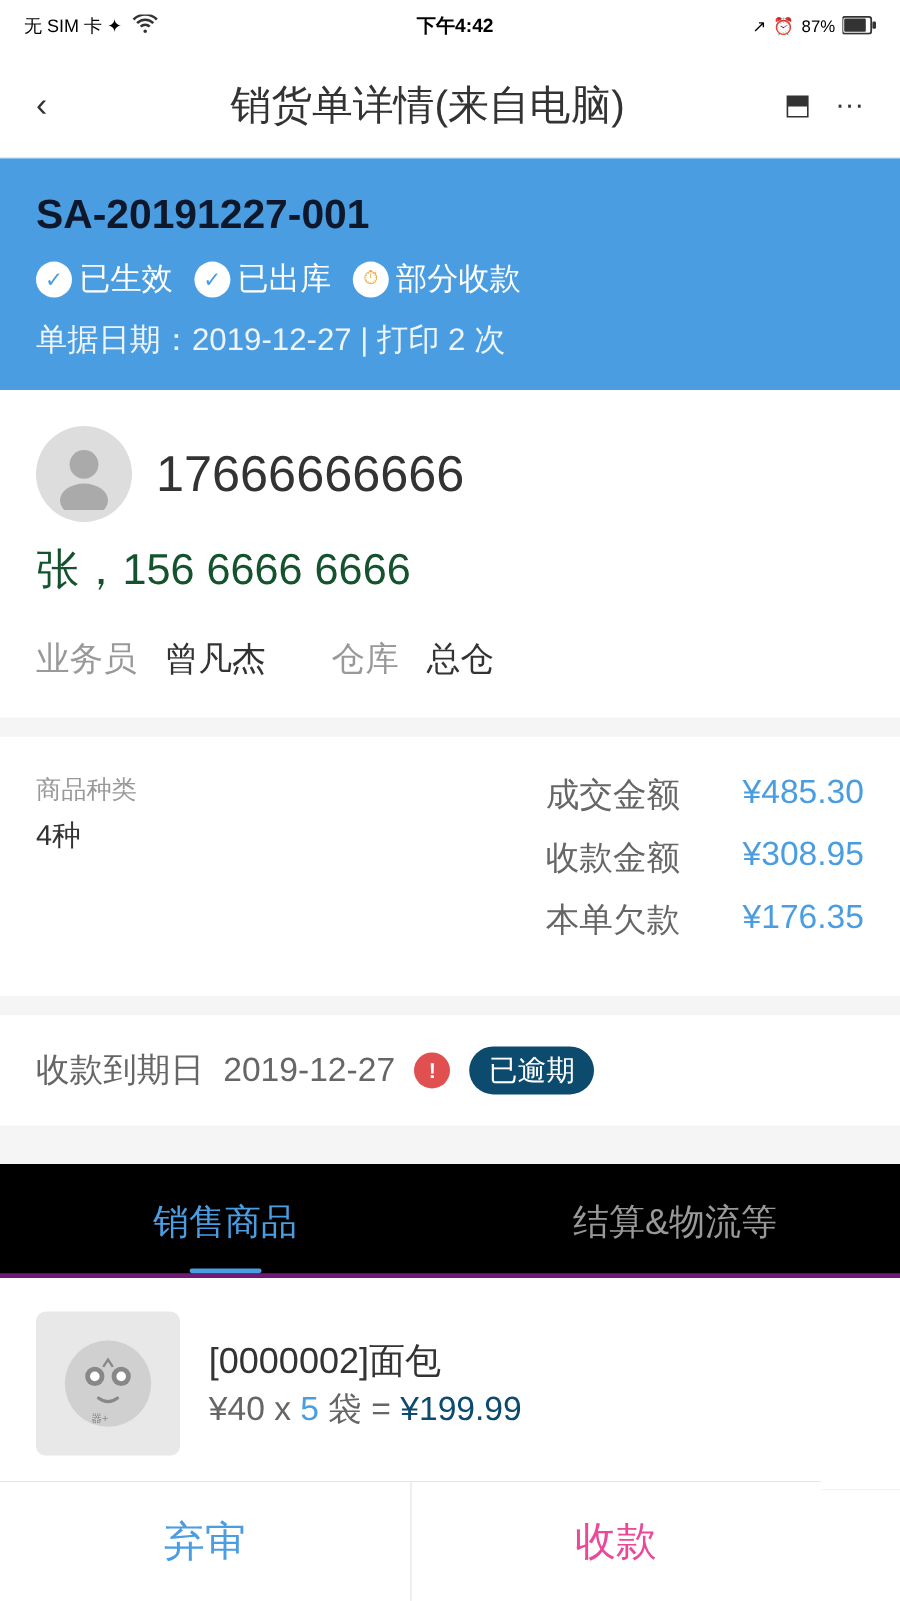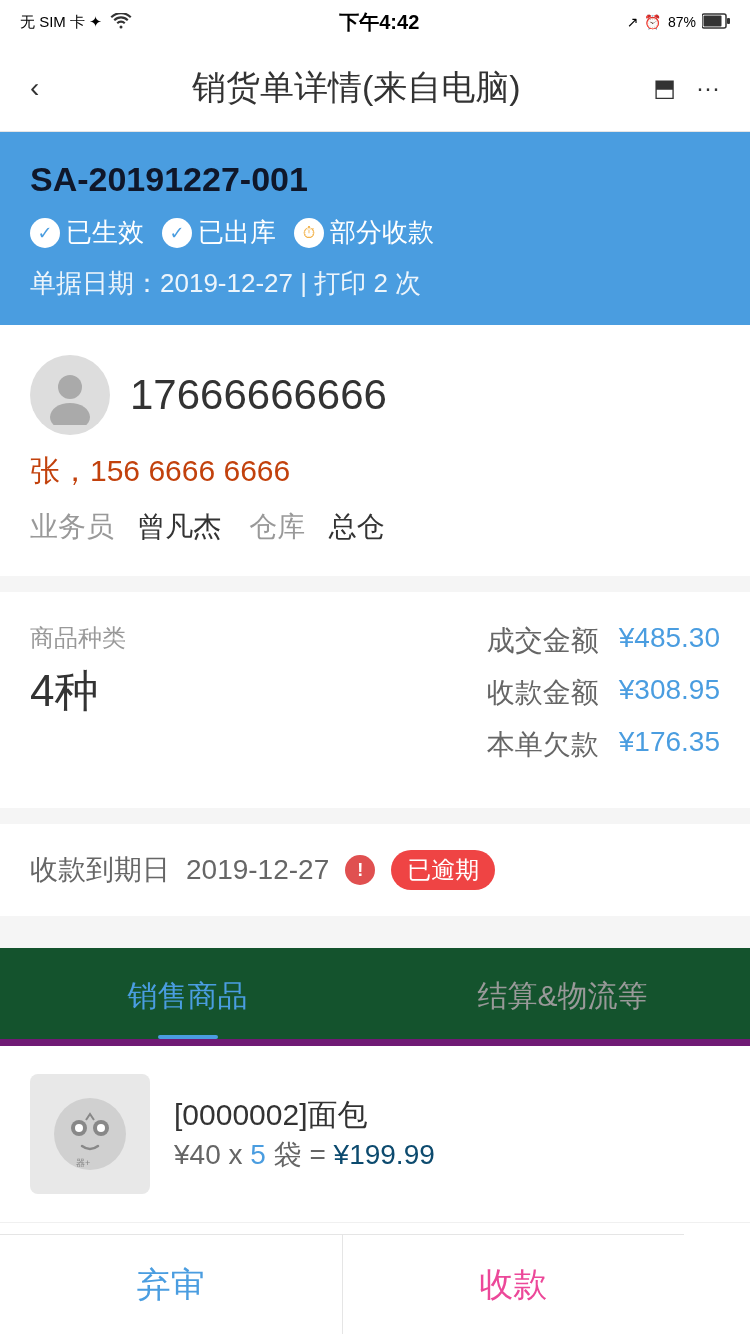--- a/index.html
+++ b/index.html
@@ -18,21 +18,21 @@
       background: #fff;
       height: 44px;
       display: flex;
       align-items: center;
       justify-content: space-between;
       padding: 0 20px;
       font-size: 15px;
       font-weight: 500;
     }
     .status-left { display: flex; align-items: center; gap: 8px; }
-    .status-center { font-size: 20px; font-weight: 600; }
+    .status-center { font-size: 16px; font-weight: 600; }
     .status-right { display: flex; align-items: center; gap: 6px; font-size: 14px; }
 
     
     .nav-bar {
       background: #fff;
       height: 88px;
       display: flex;
       align-items: center;
       padding: 0 30px;
       border-bottom: 1px solid #e5e5e5;
@@ -124,88 +124,88 @@
       overflow: hidden;
       flex-shrink: 0;
     }
     .avatar svg { width: 60px; height: 60px; }
     .customer-name {
       font-size: 42px;
       font-weight: 500;
       color: #333;
     }
     .customer-sub {
-      font-size: 30px;
-      color: #c2410c;
-      margin-bottom: 16px;
+      font-size: 36px;
+      color: #14532d;
+      margin-bottom: 30px;
     }
     .customer-meta {
       display: flex;
-      gap: 28px;
+      gap: 55px;
       font-size: 28px;
       color: #666;
     }
     .meta-label { color: #999; }
     .meta-value { color: #333; }
 
     
     .stats-section {
       background: #fff;
       padding: 30px;
       margin-bottom: 16px;
       display: flex;
       justify-content: space-between;
       align-items: flex-start;
     }
     .stats-right { text-align: right; }
     .stat-row {
       display: flex;
       justify-content: space-between;
-      gap: 20px;
+      gap: 52px;
       margin-bottom: 14px;
       font-size: 28px;
     }
     .stat-label { color: #666; }
     .stat-value { color: #4a9de0; font-weight: 500; }
 
     
     .due-section {
       background: #fff;
       padding: 26px 30px;
       margin-bottom: 16px;
       display: flex;
       align-items: center;
       gap: 16px;
       font-size: 28px;
       color: #666;
     }
     .overdue-badge {
-      background: #ef4444;
+      background: #0c4a6e;
       color: #fff;
       border-radius: 20px;
       padding: 4px 16px;
       font-size: 24px;
     }
     .overdue-icon {
       width: 30px;
       height: 30px;
       border-radius: 50%;
       background: #e05050;
       color: #fff;
       display: flex;
       align-items: center;
       justify-content: center;
       font-size: 18px;
       font-weight: bold;
     }
 
     
     .tabs-section {
-      background: #14532d;
-      border-bottom: 7px solid #701a75;
+      background: #000000;
+      border-bottom: 4px solid #701a75;
     }
     .tabs-row {
       display: flex;
     }
     .tab-item {
       flex: 1;
       text-align: center;
       padding: 28px 0 22px;
       font-size: 30px;
       color: #999;
@@ -377,22 +377,22 @@
     <div>
       <span class="meta-label">仓库</span>
       &nbsp;
       <span class="meta-value">总仓</span>
     </div>
   </div>
 </div>
 
 <div class="stats-section">
   <div>
-    <div style="font-size:24px;color:#999;margin-bottom:8px;">商品种类</div>
-    <div style="font-size:44px;color:#333;font-weight:500;">4种</div>
+    <div style="font-size:21px;color:#999;margin-bottom:8px;">商品种类</div>
+    <div style="font-size:24px;color:#333;font-weight:500;">4种</div>
   </div>
   <div class="stats-right">
     <div class="stat-row">
       <span class="stat-label">成交金额</span>
       <span class="stat-value">¥485.30</span>
     </div>
     <div class="stat-row">
       <span class="stat-label">收款金额</span>
       <span class="stat-value">¥308.95</span>
     </div>

